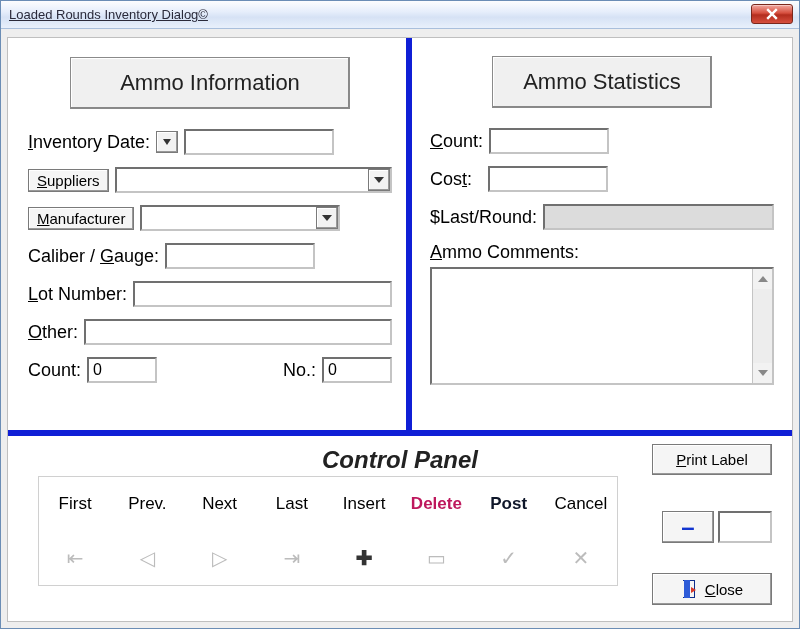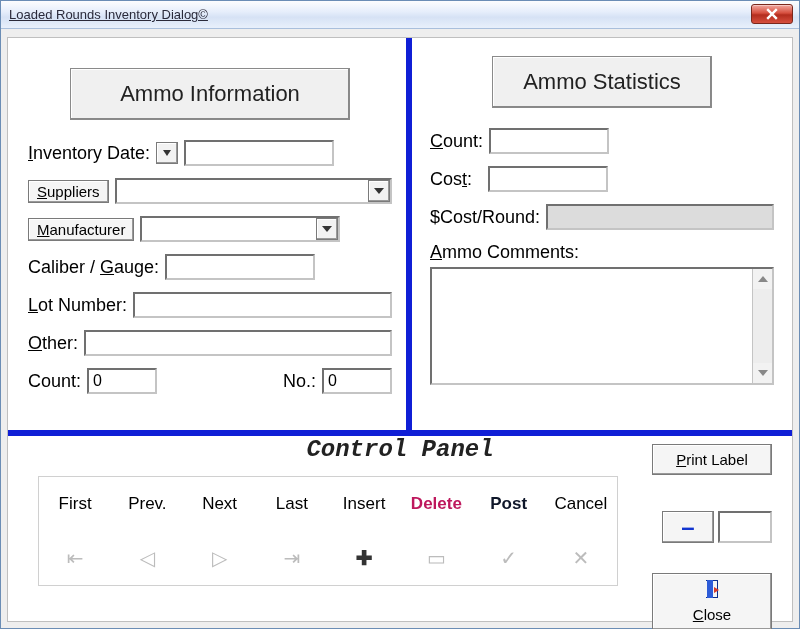--- a/index.html
+++ b/index.html
@@ -47,21 +47,21 @@
   .hdiv {
     position: absolute; left: 0; right: 0; top: 392px;
     height: 6px; background: #101fd6;
   }
   .vdiv {
     position: absolute; top: 0; bottom: 0; left: 398px;
     width: 6px; background: #101fd6; height: 392px;
   }
   .pane-left {
     position: absolute; left: 0; top: 0; width: 398px; height: 392px;
-    padding: 24px 14px 0 20px;
+    padding: 13px 14px 0 20px;
   }
   .pane-right {
     position: absolute; left: 404px; top: 0; right: 0; height: 392px;
     padding: 12px 18px 0 18px;
   }
   .pane-bottom {
     position: absolute; left: 0; right: 0; top: 398px; bottom: 0;
   }
   .section-btn {
     display: block;
@@ -152,25 +152,26 @@
   .scroll .arr.dn { bottom: 0; }
   .scroll .arr span {
     width: 0; height: 0;
     border-left: 5px solid transparent;
     border-right: 5px solid transparent;
   }
   .scroll .arr.up span { border-bottom: 6px solid #888; }
   .scroll .arr.dn span { border-top: 6px solid #888; }
 
   .control-title {
-    font-family: Liberation Mono, monospace;
+    font-family: Liberation Sans, sans-serif;
     font-style: italic; font-weight: bold;
     font-size: 24px;
     text-align: center;
     color: #222;
+    margin-top: 10px;
   }
   .nav-panel {
     position: absolute; left: 30px; top: 40px;
     width: 580px; height: 110px;
     border: 1px solid #d0d0d0;
     background: #fff;
   }
   .nav-labels, .nav-icons {
     display: flex; justify-content: space-around; align-items: center;
     height: 50%; font-size: 17px;
@@ -186,21 +187,21 @@
   }
   .btn {
     display: inline-block;
     font-size: 15px;
     padding: 6px 14px;
     border: 1px solid #7a7a7a;
     background: #f5f5f5;
     box-shadow: inset -1px -1px 0 #999, inset 1px 1px 0 #fff;
   }
   .btn.full { display:block; width: 120px; text-align:center; margin-left:auto; }
-  .btn.close { display:flex; align-items:center; gap:8px; justify-content:center; width:120px; margin-left:auto;flex-direction:column; }
+  .btn.close { display:flex; align-items:center; gap:8px; justify-content:center; width:120px; margin-left:auto; }
   .btn.minus {
     font-size: 24px; font-weight: bold; color: #1235d0;
     padding: 0 18px; line-height: 26px; height: 32px;
   }
   .small-box {
     display:inline-block; width: 54px; height: 32px;
     border: 2px inset #c4c4c4; background:#fff; vertical-align: top;
   }
   .close-icon {
     width: 16px; height: 18px; position: relative;
@@ -298,21 +299,21 @@
 
       <div class="row">
         <span class="lbl"><u>C</u>ount:</span>
         <input class="field" style="width: 120px;">
       </div>
       <div class="row">
         <span class="lbl">Cos<u>t</u>:</span>
         <input class="field" style="width: 120px; margin-left: 10px;">
       </div>
       <div class="row">
-        <span class="lbl">$Cost/Round:</span>
+        <span class="lbl">$Last/Round:</span>
         <input class="ro-field" style="flex: 1 1 0%;" readonly="">
       </div>
 
       <div class="row" style="margin-bottom:0">
         <span class="lbl"><u>A</u>mmo Comments:</span>
       </div>
       <div class="memo-wrap">
         <textarea class="memo" style=""></textarea>
         <div class="scroll">
           <div class="arr up">

